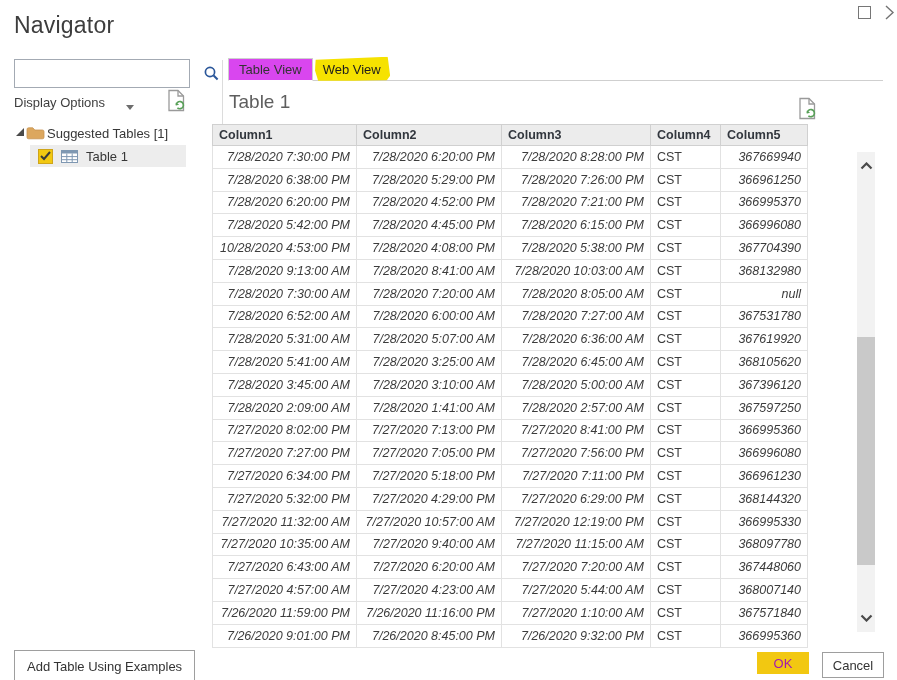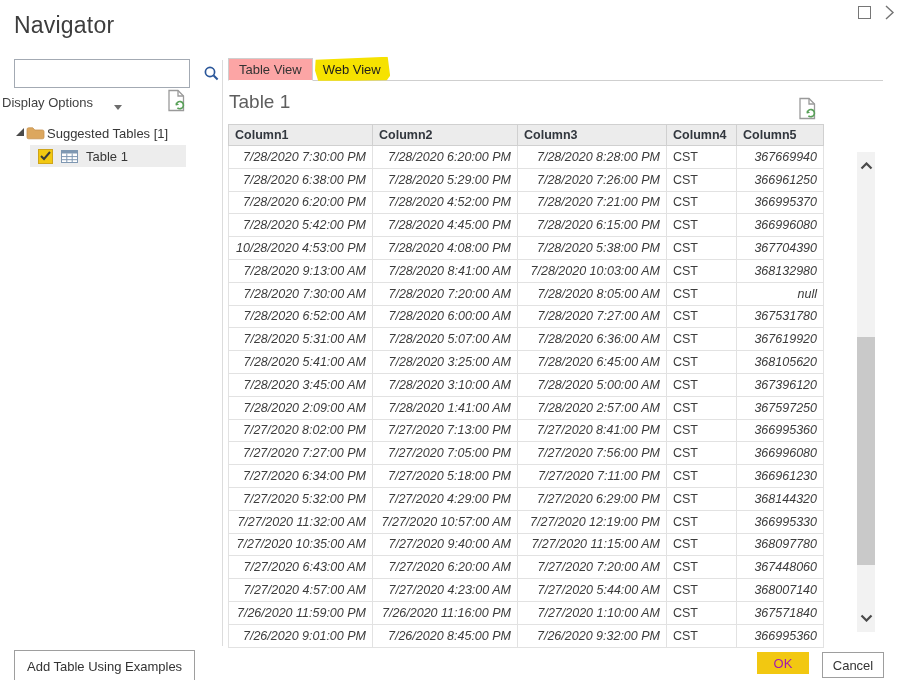--- a/index.html
+++ b/index.html
@@ -9,48 +9,48 @@
   
   .win-title{position:absolute;left:14px;top:12px;font-size:23px;font-weight:300;color:#3d3d3d;letter-spacing:.2px;text-align:right;}
   .win-max{position:absolute;left:858px;top:6px;width:11px;height:11px;border:1px solid #767676;background:#fff;cursor:pointer;}
   .win-chev{position:absolute;left:883px;top:4px;width:13px;height:17px;cursor:pointer;}
 
   
   .search-box{position:absolute;left:14px;top:59px;width:176px;height:29px;border:1px solid #a3aab3;box-sizing:border-box;background:#fff;display:flex;align-items:center;}
   .search-box input{flex:1;border:none;outline:none;height:100%;padding:0 4px 0 8px;font-size:13px;font-family:inherit;color:#333;background:transparent;}
   .search-box .mag{width:22px;height:22px;display:flex;align-items:center;justify-content:center;cursor:pointer;margin-right:3px;}
 
-  .display-options{position:absolute;left:2px;top:95px;display:flex;align-items:flex-end;gap:21px;font-size:13px;color:#3f3f3f;cursor:pointer;}
+  .display-options{position:absolute;left:14px;top:95px;display:flex;align-items:flex-end;gap:21px;font-size:13px;color:#3f3f3f;cursor:pointer;}
   .caret-down{width:0;height:0;border-left:4px solid transparent;border-right:4px solid transparent;border-top:5px solid #6d6d6d;margin-top:2px;}
 
   .side-refresh{position:absolute;left:167px;top:89px;cursor:pointer;}
 
   .v-divider{position:absolute;left:222px;top:60px;width:1px;height:586px;background:#dcdcdc;}
 
   .tree-folder-row{position:absolute;left:14px;top:123px;height:20px;display:flex;align-items:center;gap:2px;cursor:pointer;}
   .expander{width:0;height:0;border-left:8px solid transparent;border-bottom:8px solid #4a4a4a;margin:0 0 2px 2px;cursor:pointer;}
   .tree-folder-label{font-size:13px;color:#373737;}
 
   .tree-item-row{position:absolute;left:30px;top:145px;width:156px;height:22px;background:var(--selection,#ededed);display:flex;align-items:center;gap:8px;padding-left:8px;box-sizing:border-box;cursor:pointer;}
   .checkbox{width:15px;height:15px;background:var(--accent,#F2C811);border:1px solid #cfa51a;box-sizing:border-box;display:flex;align-items:center;justify-content:center;cursor:pointer;}
   .tree-item-label{font-size:13px;color:#373737;}
 
   
   .tab-strip{position:absolute;left:228px;top:60px;width:655px;height:20px;border-bottom:1px solid #cfcfcf;display:flex;align-items:flex-end;}
   .tab{font-size:13px;color:#333;padding:3px 10px 3px 10px;cursor:pointer;position:relative;}
-  .tab.active{background:#fca5a5;border:1px solid #cfcfcf;border-bottom:1px solid #fff;margin-bottom:-1px;}
+  .tab.active{background:#d946ef;border:1px solid #cfcfcf;border-bottom:1px solid #fff;margin-bottom:-1px;}
   .tab .hl{position:relative;display:inline-block;}
   .tab .hl::before{content:"";position:absolute;left:-8px;right:-9px;top:-5px;bottom:-4px;background:var(--highlight,#F6E200);transform:rotate(-.6deg);clip-path:polygon(1% 10%,97% 0%,100% 80%,95% 100%,4% 97%,0% 55%);z-index:0;}
   .tab .hl span{position:relative;z-index:1;color:#1d1d1d;}
 
   .pane-title{position:absolute;left:229px;top:91px;font-size:19px;font-weight:300;color:#5e5e5e;}
   .main-refresh{position:absolute;left:798px;top:97px;cursor:pointer;}
 
   
-  .tbl-wrap{position:absolute;left:228px;top:124px;}
+  .tbl-wrap{position:absolute;left:212px;top:124px;}
   table.preview{border-collapse:collapse;table-layout:fixed;width:595px;font-size:12.5px;}
   table.preview th{background:#ececec;color:#32373e;font-weight:bold;text-align:left;height:20px;padding:0 6px;border:1px solid #d0d0d0;overflow:hidden;white-space:nowrap;}
   table.preview td{height:21.8px;padding:0 6px;border:1px solid #e2e2e2;color:#3c3c3c;background:#fff;overflow:hidden;white-space:nowrap;}
   table.preview td.cell-num{text-align:right;font-style:italic;}
   table.preview td.cell-left{text-align:left;font-style:normal;}
   table.preview{border:1px solid #cfcfcf;}
 
   
   .scrollbar{position:absolute;left:857px;top:152px;width:18px;height:480px;background:#f2f2f2;}
   .sb-arrow{position:absolute;left:0;width:18px;height:16px;display:flex;align-items:center;justify-content:center;cursor:pointer;}

